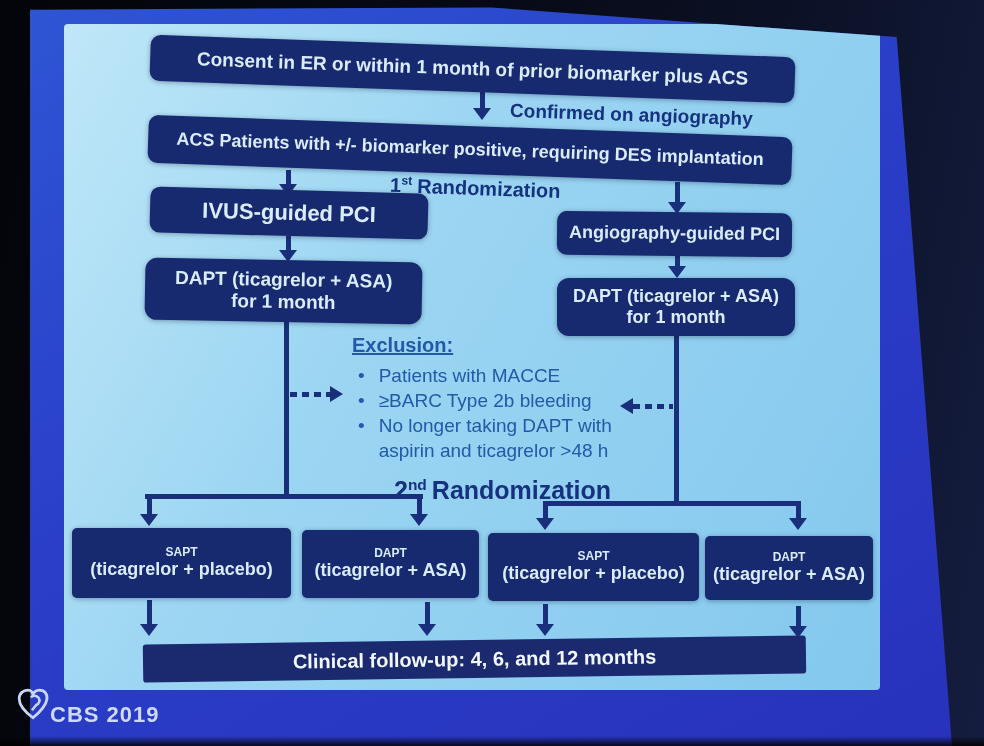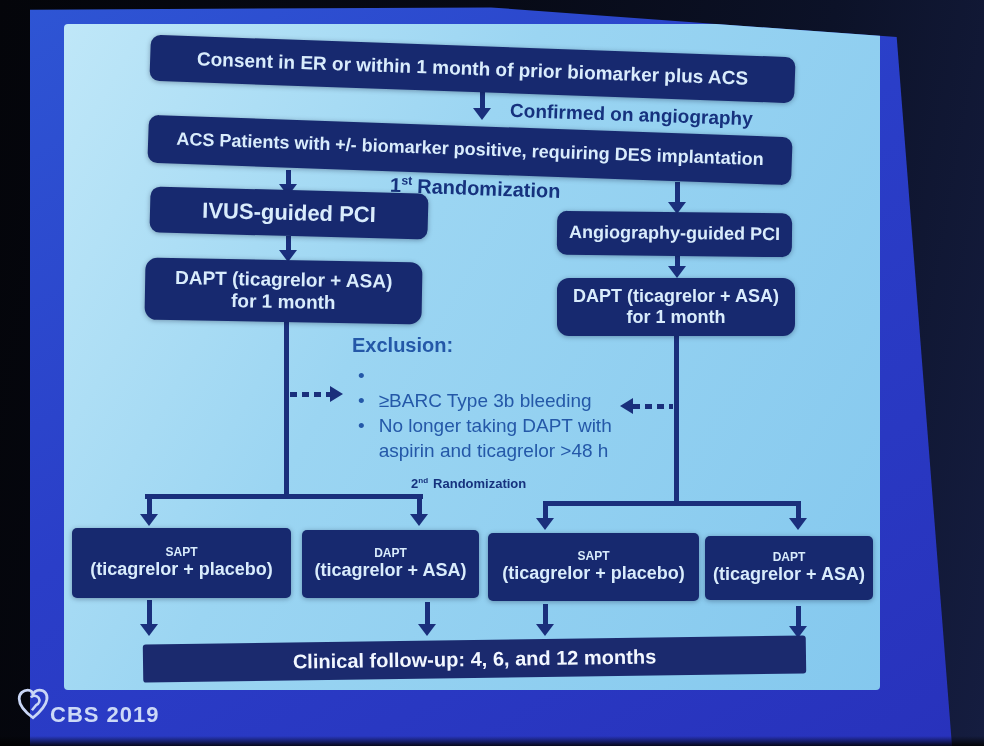--- a/index.html
+++ b/index.html
@@ -32,21 +32,21 @@
   .hline{position:absolute;height:5px;background:var(--line_navy);z-index:1;}
   .vline{position:absolute;width:5px;background:var(--line_navy);z-index:1;}
   .dasharrow{position:absolute;display:flex;align-items:center;z-index:1;}
   .dasharrow .dots{height:5px;width:40px;
     background:repeating-linear-gradient(to right,var(--line_navy) 0 7px,transparent 7px 12px);}
   .dasharrow .head-r{width:0;height:0;border-top:8px solid transparent;border-bottom:8px solid transparent;
     border-left:13px solid var(--line_navy);}
   .dasharrow .head-l{width:0;height:0;border-top:8px solid transparent;border-bottom:8px solid transparent;
     border-right:13px solid var(--line_navy);}
   .exclusion{position:absolute;color:var(--exclusion_blue);z-index:2;}
-  .exclusion .ex-title{font-size:20px;font-weight:bold;margin:0 0 6px 0;}
+  .exclusion .ex-title{font-size:20px;font-weight:bold;margin:0 0 6px 0;text-decoration:underline;}
   .exclusion ul{list-style:none;margin:0;padding:0 0 0 6px;font-size:19px;}
   .exclusion li{display:flex;gap:14px;line-height:1.32;width:286px;}
   .exclusion .dot{flex:0 0 auto;}
   .bar{position:absolute;background:#1b2a6e;color:#f2f7ff;font-weight:bold;
     display:flex;align-items:center;justify-content:center;border-radius:3px;z-index:2;}
   .arm .l2{font-size:18px;}
   .arm .l1{font-size:12px;}
   .footer-logo{position:absolute;display:flex;align-items:flex-end;gap:0;
     color:var(--footer_text);font-weight:bold;z-index:4;}
   .bottom-shade{position:absolute;left:0;right:0;bottom:0;height:10px;z-index:6;
@@ -122,33 +122,34 @@
       <div class="dasharrow" style="left:556px;top:374px;">
         <div class="head-l"></div>
           <div class="dots"></div>
       </div>
 
       <div class="exclusion" style="left:288px;top:310px;">
         <p class="ex-title">Exclusion:</p>
         <ul>
           <li>
             <span class="dot">•</span>
+              <span>Patients with MACCE</span>
             </li>
           <li>
             <span class="dot">•</span>
-              <span>≥BARC Type 3b bleeding</span>
+              <span>≥BARC Type 2b bleeding</span>
             </li>
           <li>
             <span class="dot">•</span>
               <span>No longer taking DAPT with aspirin and ticagrelor &gt;48 h</span>
             </li>
         </ul>
       </div>
 
-      <div class="navylabel" style="left:347px;top:452px;font-size:13px;">
+      <div class="navylabel" style="left:330px;top:452px;font-size:25px;">
         <span>2</span><sup>nd</sup><span class="word">Randomization</span>
       </div>
 
       <div class="hline" style="left:81px;top:470px;width:278px;"></div>
       <div class="varrow" style="left:76px;top:474px;">
         <div class="shaft" style="height:16px;"></div>
           <div class="head"></div>
       </div>
       <div class="varrow" style="left:346px;top:474px;">
         <div class="shaft" style="height:16px;"></div>

